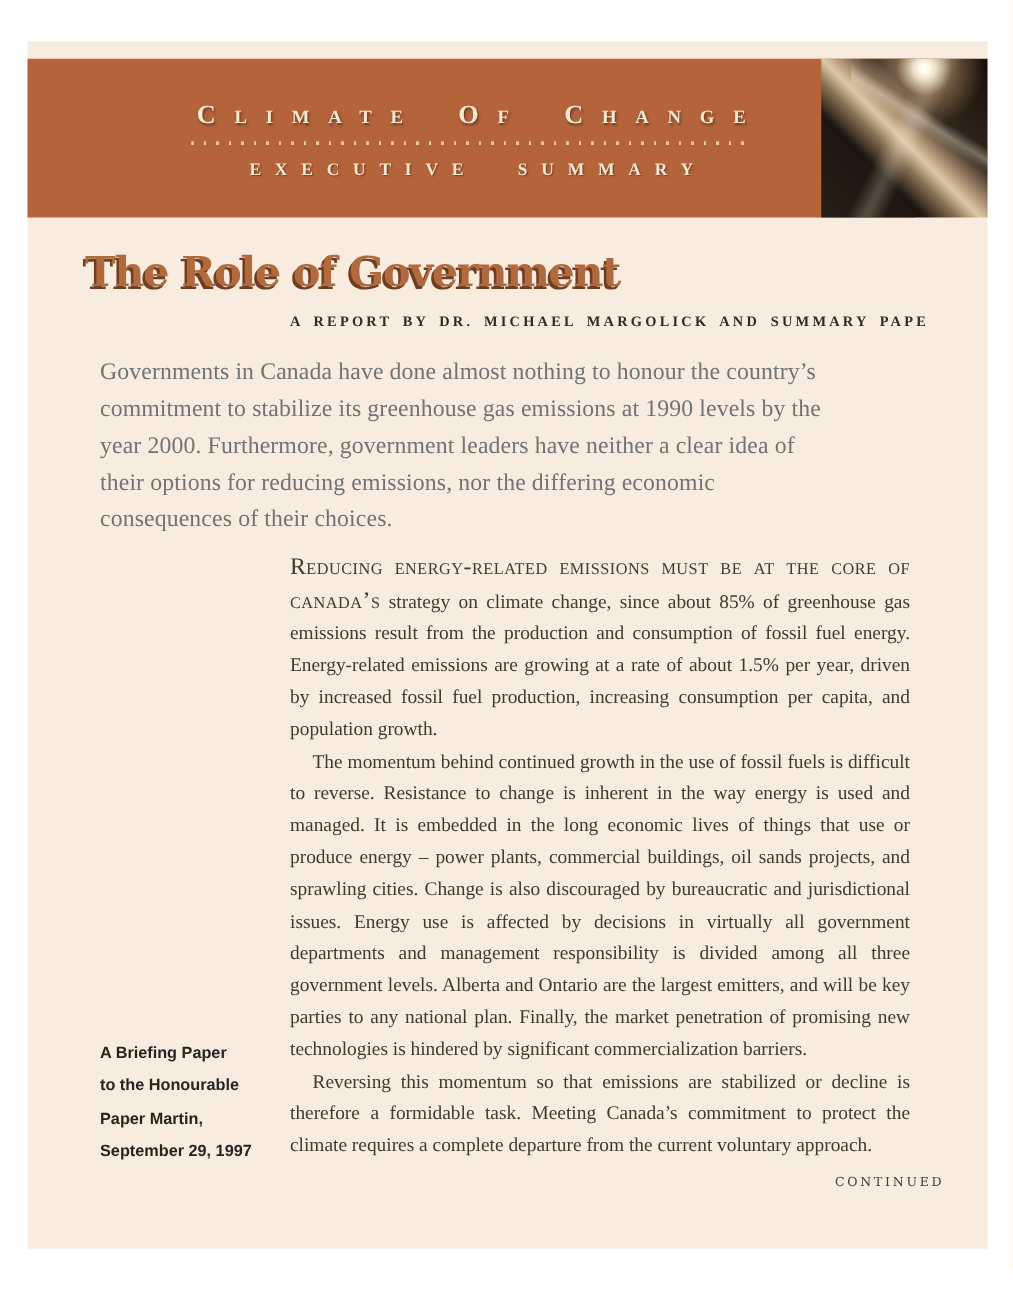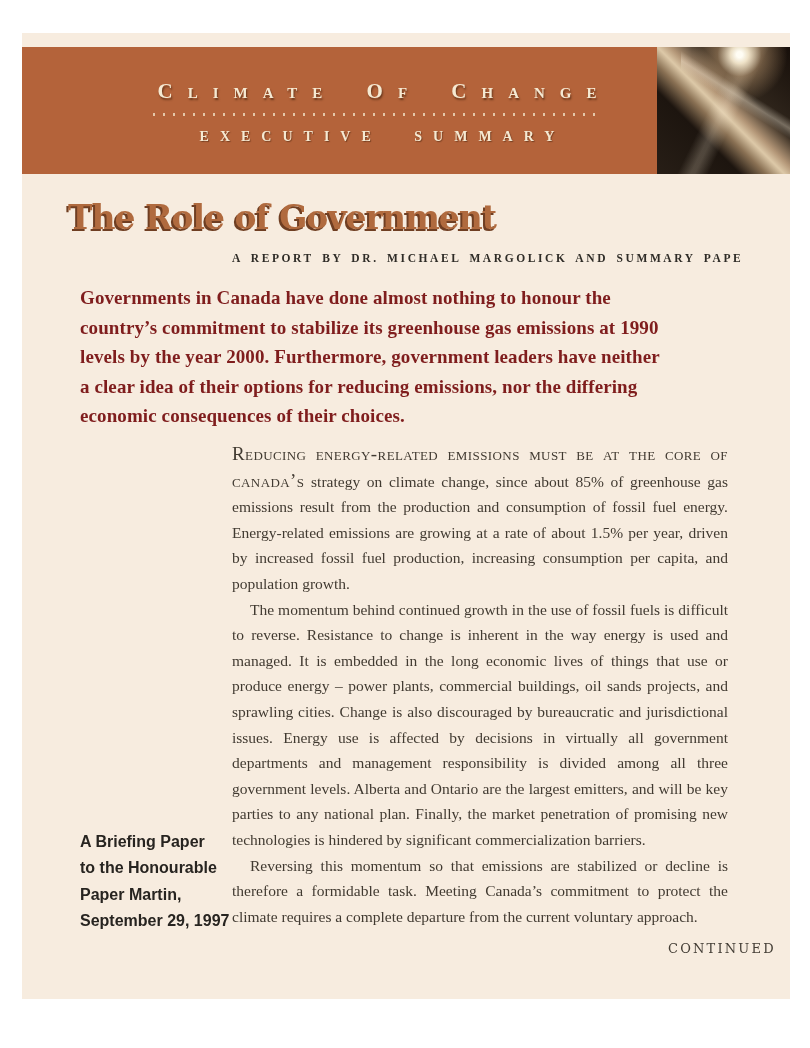--- a/index.html
+++ b/index.html
@@ -62,47 +62,47 @@
   }
   .byline{
     position:absolute;left:210px;top:219px;
     font-family:"Liberation Serif", serif;font-weight:700;
     font-size:11.5px;letter-spacing:2.6px;word-spacing:3px;
     color:#2f2c27;white-space:nowrap;
   }
   
   .intro{
     position:absolute;left:58px;top:250px;width:592px;
-    font-family:"Liberation Serif", serif;font-weight:700;
+    font-family:"Liberation Serif", serif;font-weight:400;
     font-size:19px;line-height:29.5px;letter-spacing:.1px;
-    color:#7f1d1d;margin:0;
+    color:#737373;margin:0;
   }
   
   .body-col{
     position:absolute;left:210px;top:408px;width:496px;
     font-family:"Liberation Serif", serif;
     font-size:15.5px;line-height:25.6px;color:#413a31;
     text-align:justify;
   }
   .body-col p{margin:0;}
   .body-col p.indent{text-indent:18px;}
   .lead-in{
     font-variant:small-caps;font-size:19px;letter-spacing:.4px;
   }
   
   .sidebar{
     position:absolute;left:58px;top:796px;width:160px;
     font-family:"Liberation Sans", sans-serif;font-weight:700;
-    font-size:16px;line-height:26.3px;color:#272420;
+    font-size:13px;line-height:26.3px;color:#272420;
   }
   
   .continued{
     position:absolute;left:646px;top:908px;
     font-family:"DejaVu Serif", serif;
-    font-size:13px;letter-spacing:2.2px;color:#433d35;
+    font-size:10px;letter-spacing:2.2px;color:#433d35;
   }
 </style>
 </head>
 <body>
 
 <div class="page">
 
   <div class="banner">
     <div class="banner-title">Climate Of Change</div>
     <div class="dots"></div>

